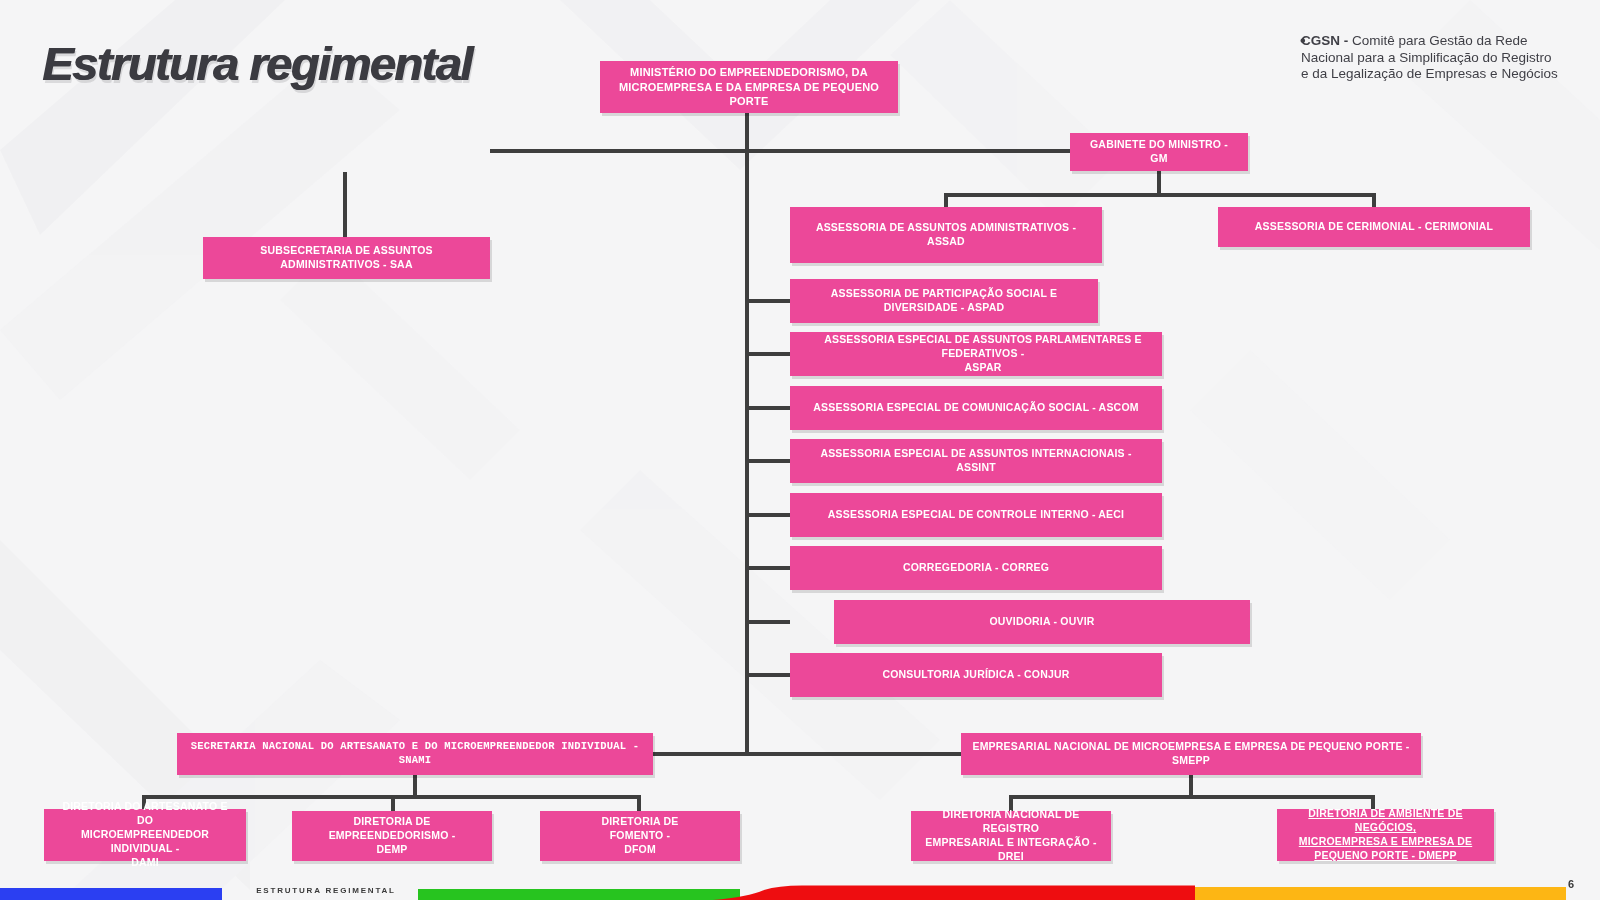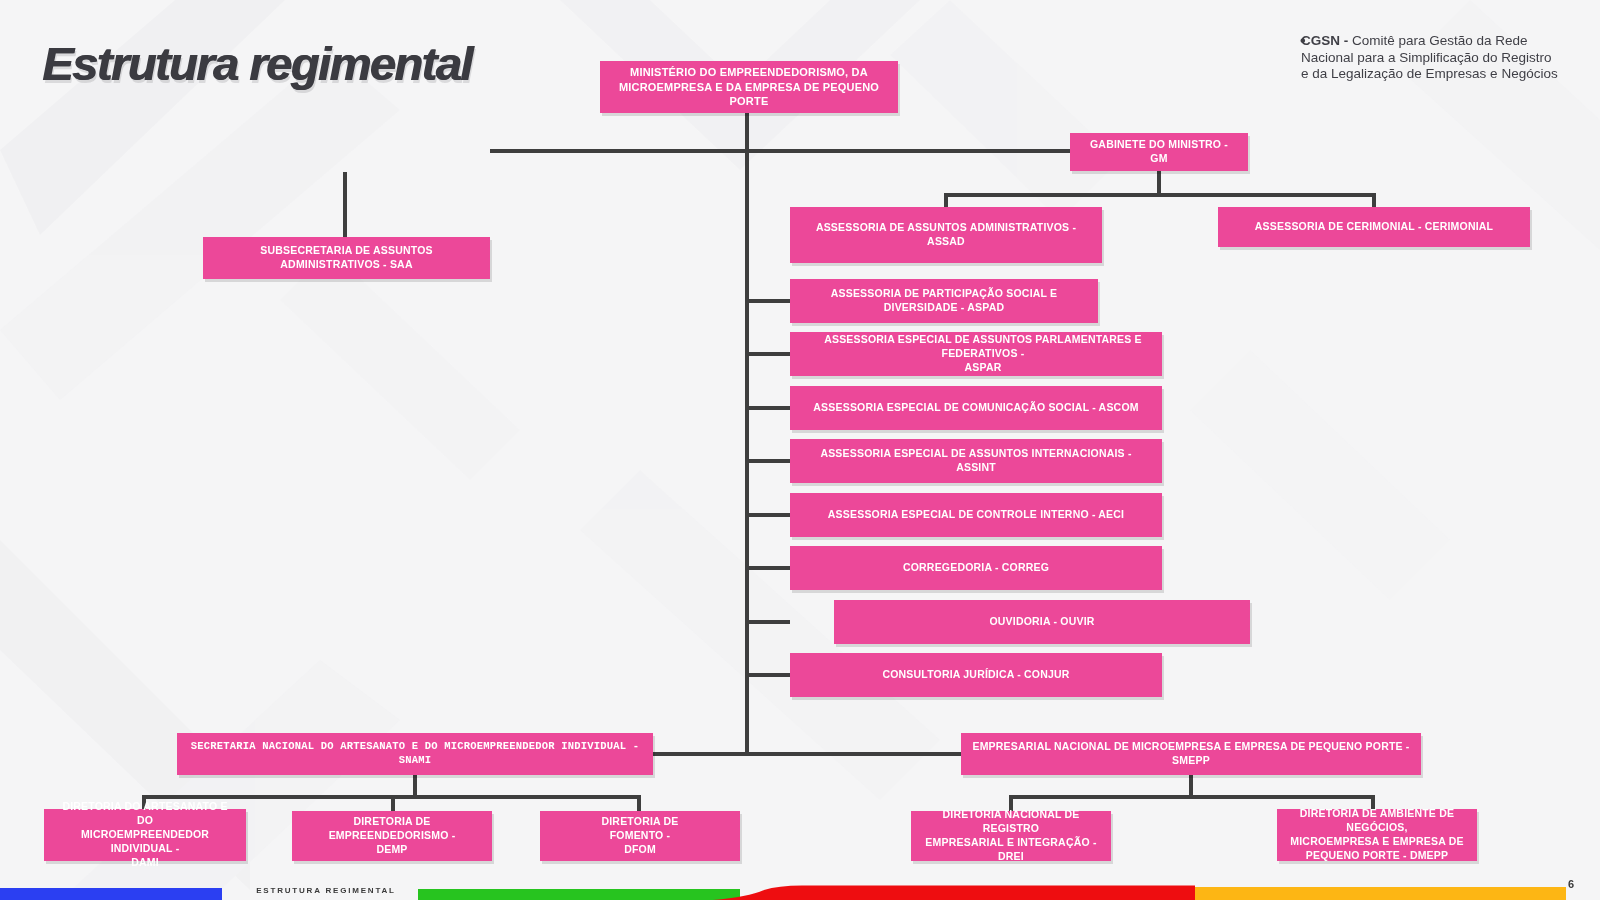--- a/index.html
+++ b/index.html
@@ -138,21 +138,21 @@
   <div class="node" style="left:540px;top:811px;width:200px;height:50px;">
       <span>DIRETORIA DE
 FOMENTO -
 DFOM</span>
     </div>
   <div class="node" style="left:911px;top:811px;width:200px;height:50px;">
       <span>DIRETORIA NACIONAL DE REGISTRO
 EMPRESARIAL E INTEGRAÇÃO -
 DREI</span>
     </div>
-  <div class="node" style="left:1277px;top:809px;width:200px;height:52px;">
+  <div class="node" style="left:1277px;top:809px;width:217px;height:52px;text-decoration:underline;">
       <span>DIRETORIA DE AMBIENTE DE NEGÓCIOS,
 MICROEMPRESA E EMPRESA DE
 PEQUENO PORTE - DMEPP</span>
     </div>
 
   <svg class="bottom-bar" viewBox="0 0 1600 16" preserveAspectRatio="none" aria-hidden="true">
     <rect x="0" y="4" width="222" height="12" fill="#2b3ff2"></rect>
     <rect x="418" y="5" width="322" height="11" fill="#27c41f"></rect>
     <path d="M713,16 Q748,13 764,6 Q778,1.5 802,1.5 L1195,1.5 L1195,16 Z" fill="#ee0d10"></path>
     <rect x="1195" y="3" width="371" height="13" fill="#fdb614"></rect>

